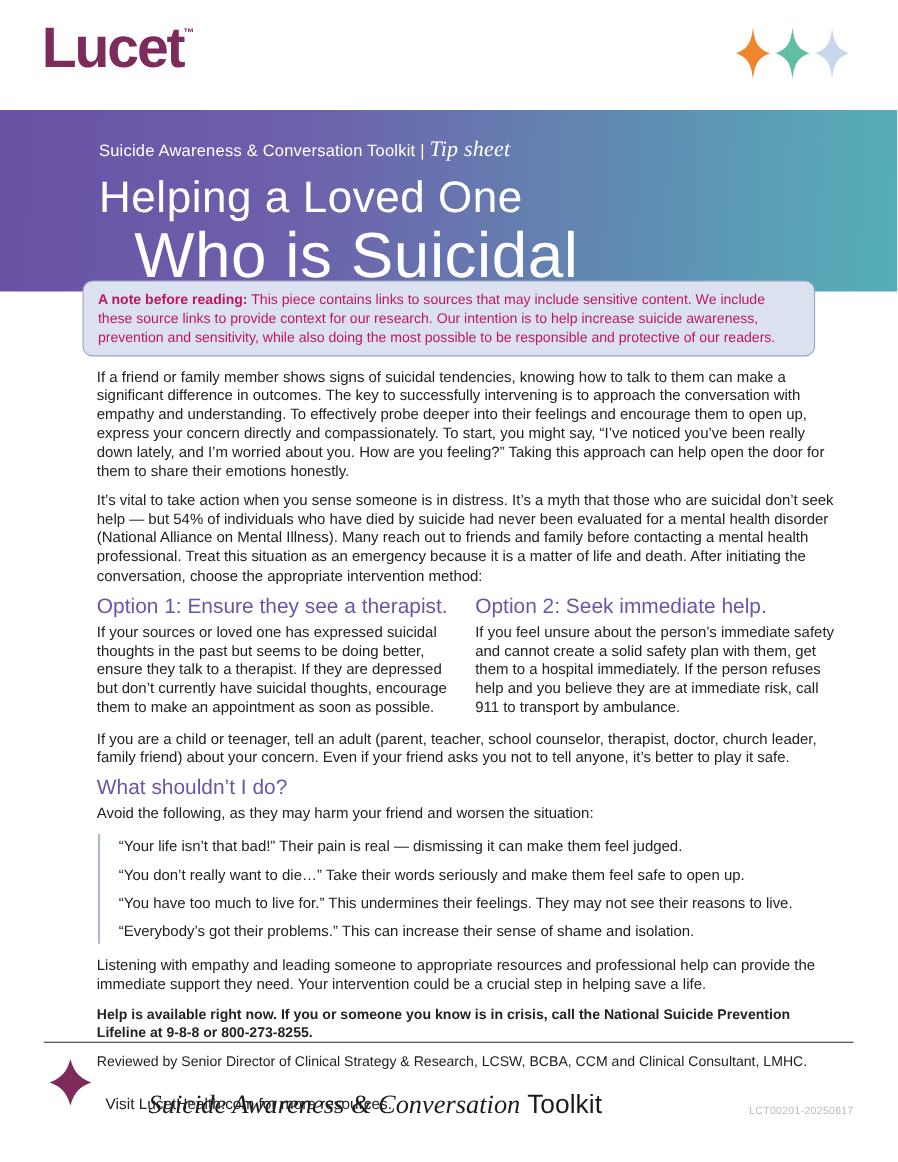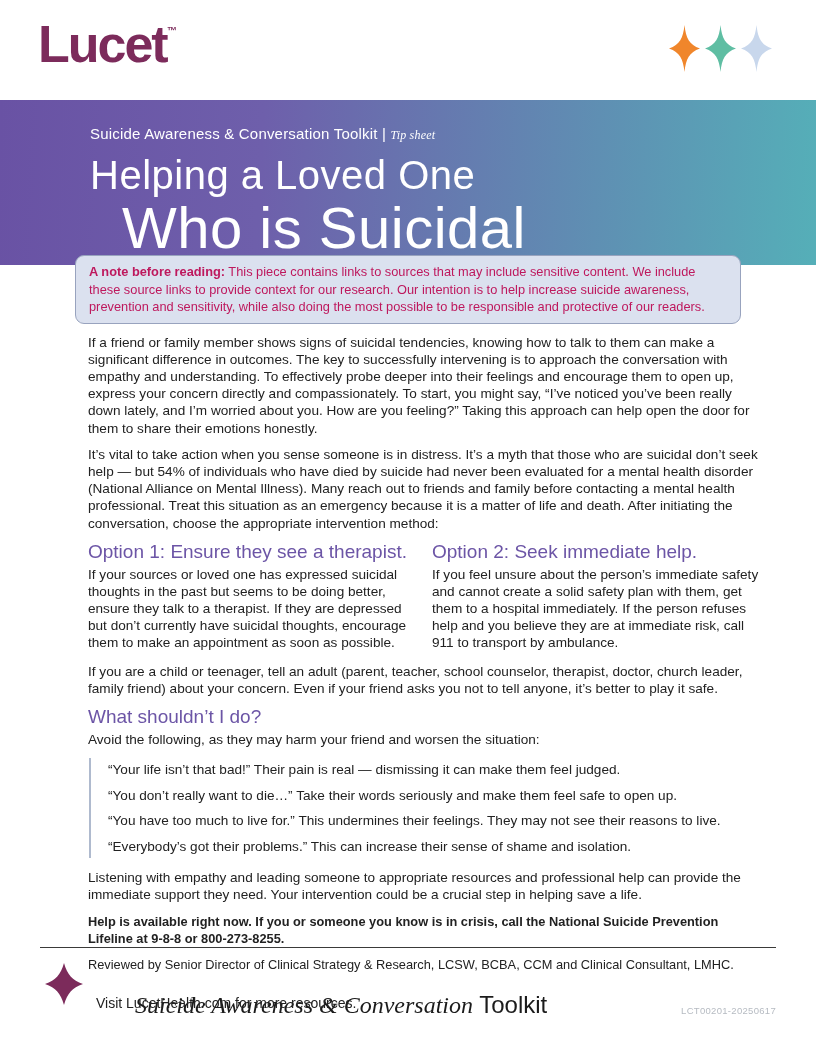--- a/index.html
+++ b/index.html
@@ -21,21 +21,21 @@
   .diamonds { position:absolute; right:44px; top:25px; display:flex; gap:5px; }
   .diamonds svg { display:block; }
 
   
   .hero {
     height:165px; padding-left:90px;
     background:linear-gradient(93deg, #6952A4 0%, #6E5FAB 32%, #55AFB8 100%);
     color:#ffffff;
   }
   .eyebrow { padding-top:25px; font-size:15px; letter-spacing:.2px; }
-  .eyebrow .serif { font-family:"Liberation Serif", serif; font-style:italic; font-size:12px; }
+  .eyebrow .serif { font-family:"Liberation Serif", serif; font-style:italic; font-size:20px; }
   .hero-title1 { margin-top:11px; font-size:40px; font-weight:300; letter-spacing:.5px; line-height:1.05; }
   .hero-title2 { margin-top:2px; font-size:58px; font-weight:300; letter-spacing:.5px; line-height:1.05;margin-left:32px; }
 
   
   .note-box {
     position:relative; width:666px; margin:-10px auto 0;
     background:#DBE1EF; border:1px solid #98A3BE; border-radius:9px;
     padding:7px 13px; font-size:12.8px; line-height:17.5px; color:#be185d;
   }
   .note-box .lead { font-weight:700; }

